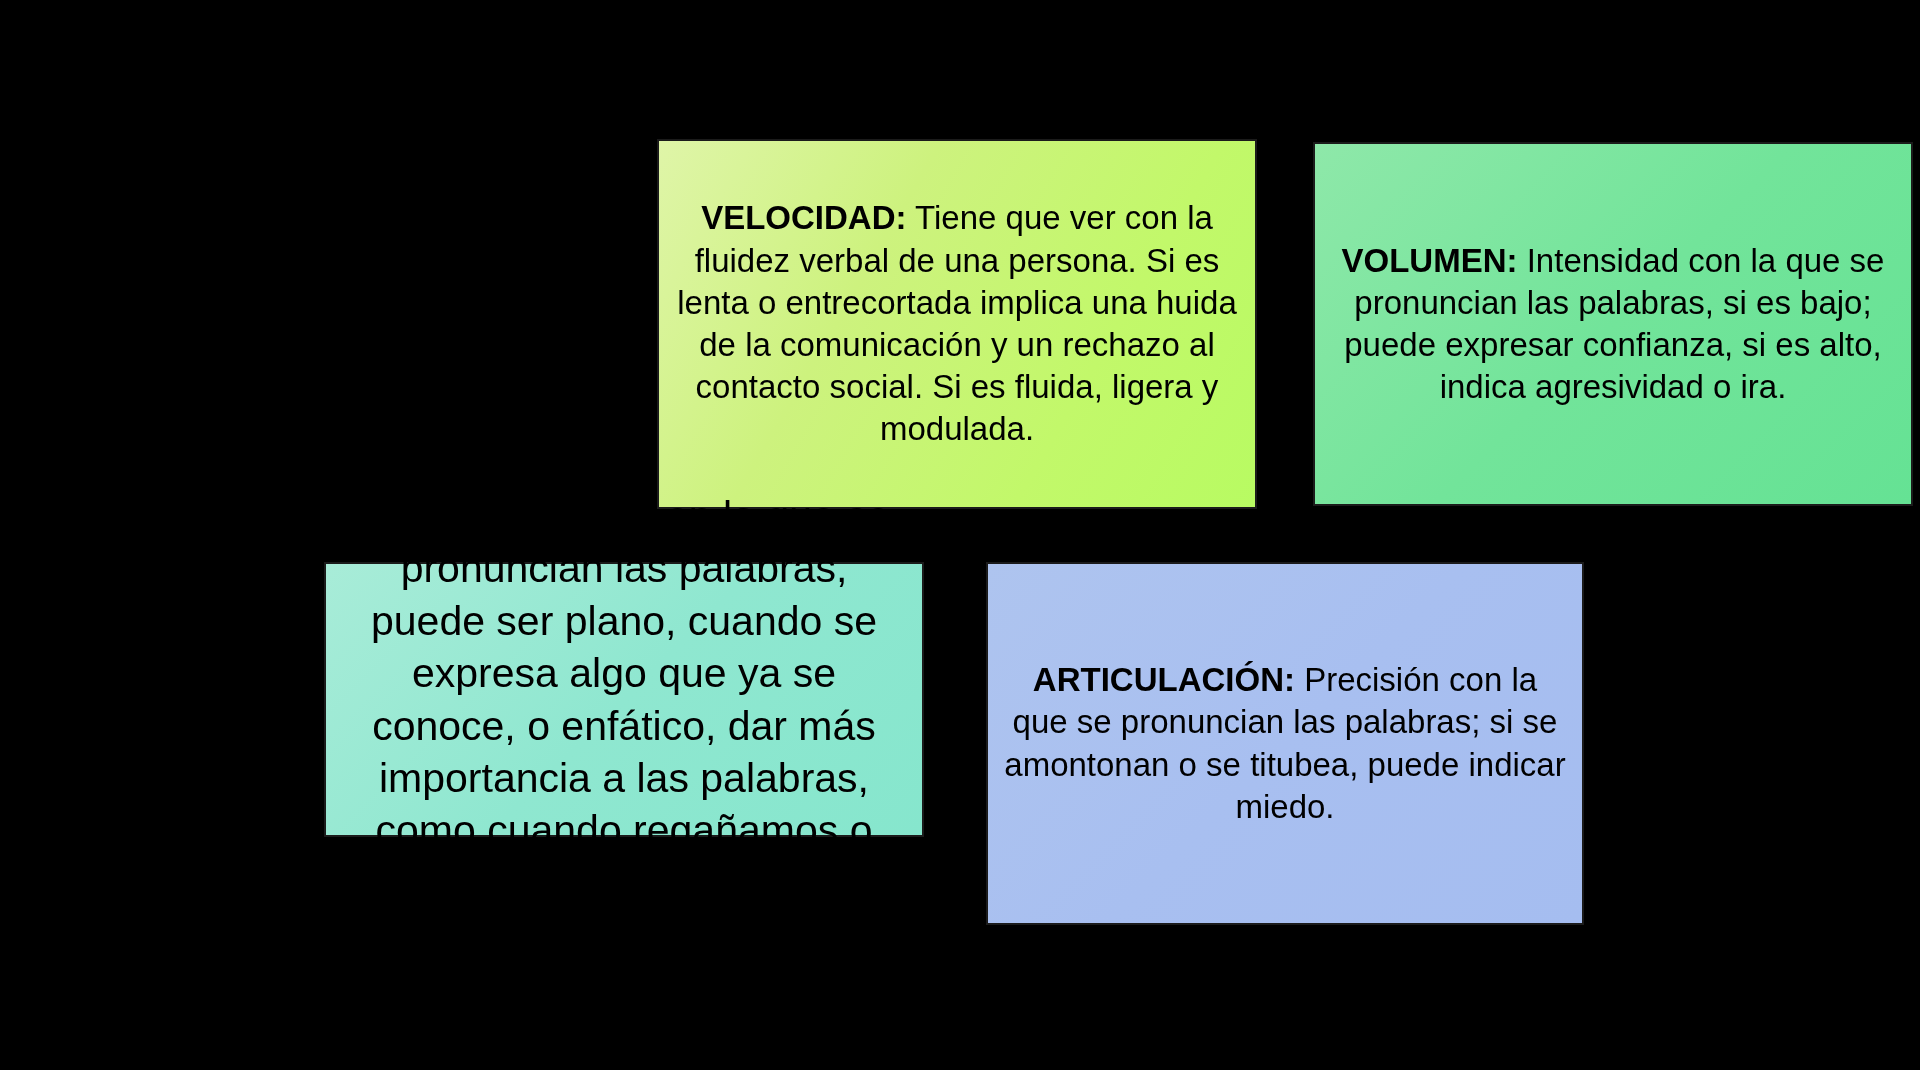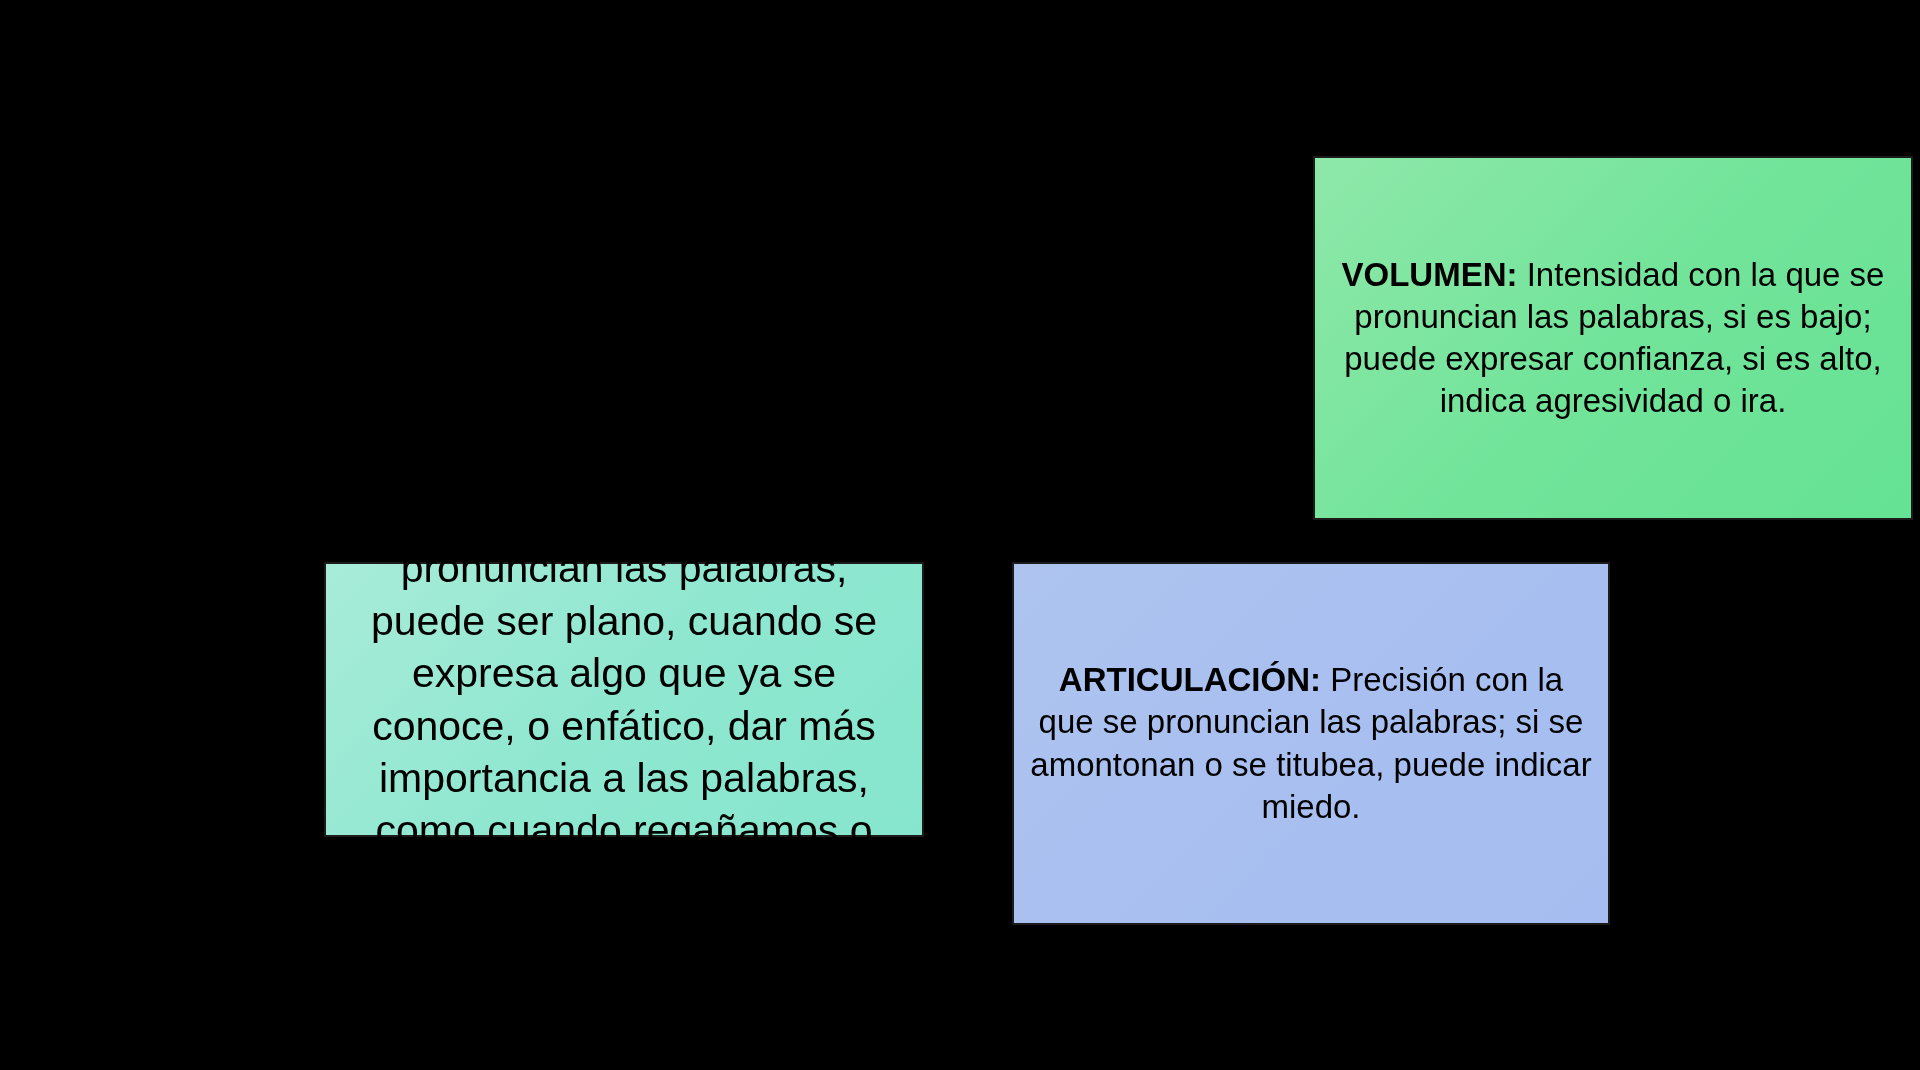--- a/index.html
+++ b/index.html
@@ -51,49 +51,52 @@
   #card-velocidad {
     left: 657px;
     top: 139px;
     width: 600px;
     height: 370px;
     font-size: 33px;
     background: linear-gradient(120deg, #dff5a8 0%, #cdf27e 35%, #c2f86a 70%, #b8fb62 100%);
   }
   #card-volumen {
     left: 1313px;
-    top: 156px;
+    top: 142px;
     width: 600px;
     height: 364px;
     font-size: 33px;
     background: linear-gradient(135deg, #8ee8a9 0%, #72e49a 50%, #65e294 100%);
   }
   #card-ritmo {
     left: 324px;
     top: 562px;
     width: 600px;
     height: 275px;
     font-size: 41px;
     background: linear-gradient(135deg, #a8ecd8 0%, #8fe7d0 50%, #86e6cd 100%);
   }
   #card-articulacion {
-    left: 1012px;
+    left: 986px;
     top: 562px;
     width: 598px;
     height: 363px;
     font-size: 33px;
     background: linear-gradient(135deg, #aec4ef 0%, #a8bff0 50%, #a5bdf0 100%);
   }
 </style>
 </head>
 <body>
 
 <div class="canvas">
 
 
+  <div class="card" id="card-velocidad">
+    <p><b>VELOCIDAD:</b><span> Tiene que ver con la fluidez verbal de una persona. Si es lenta o entrecortada implica una huida de la comunicación y un rechazo al contacto social. Si es fluida, ligera y modulada.</span></p>
+  </div>
 
   <div class="card" id="card-volumen">
     <p><b>VOLUMEN:</b><span> Intensidad con la que se pronuncian las palabras, si es bajo; puede expresar confianza, si es alto, indica agresividad o ira.</span></p>
   </div>
 
   <div class="card" id="card-ritmo">
     <p><b>RITMO:</b><span> Manera en la que se pronuncian las palabras, puede ser plano, cuando se expresa algo que ya se conoce, o enfático, dar más importancia a las palabras, como cuando regañamos o reclamamos.</span></p>
   </div>
 
   <div class="card" id="card-articulacion">

